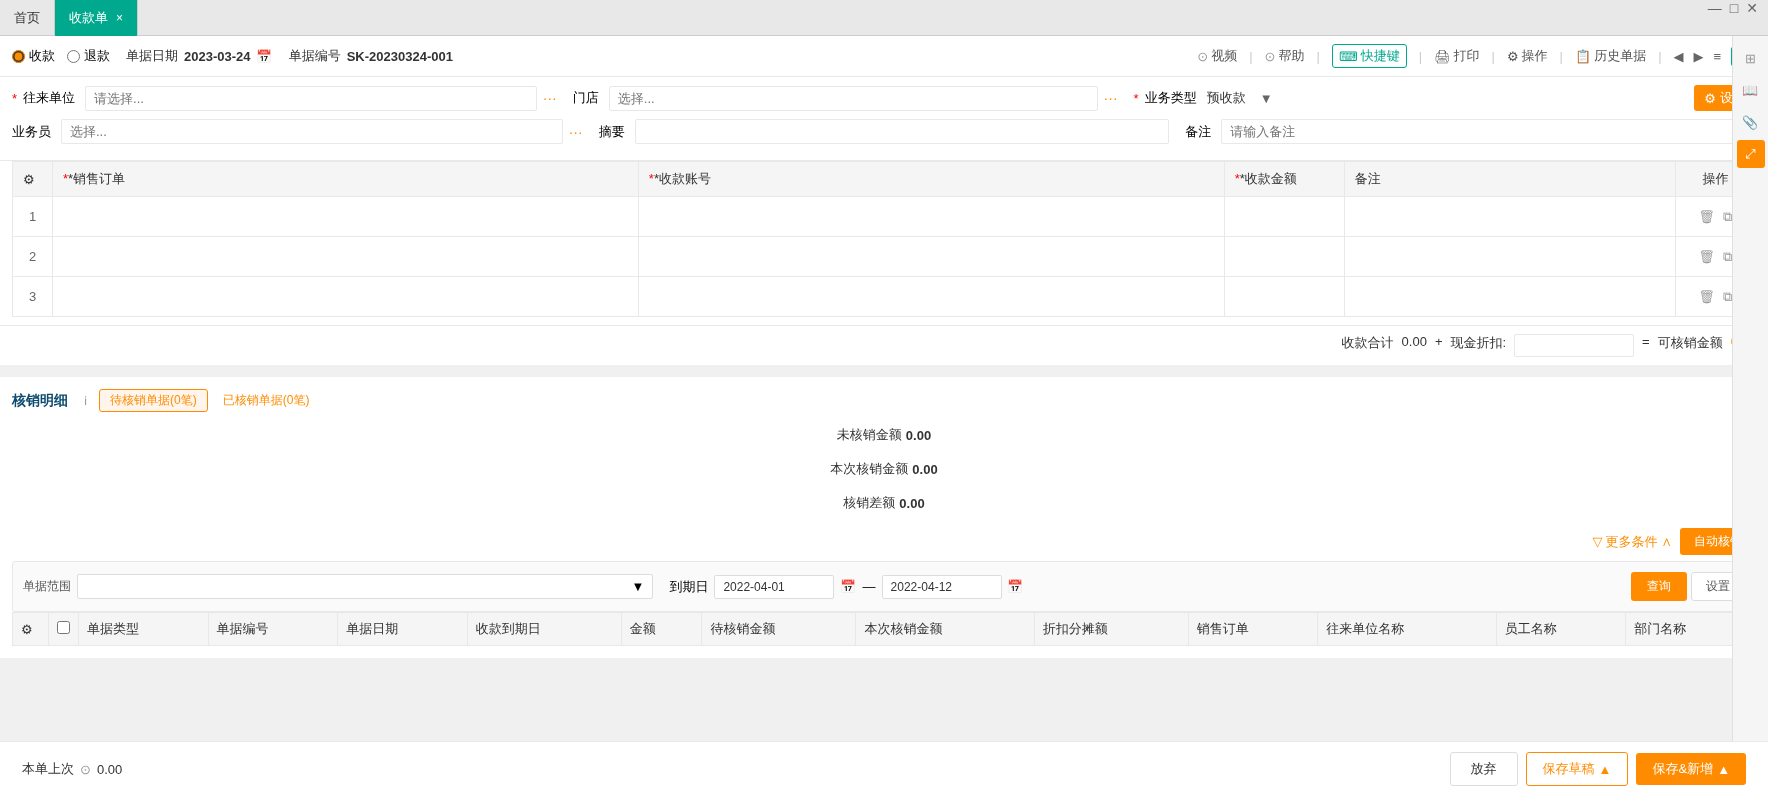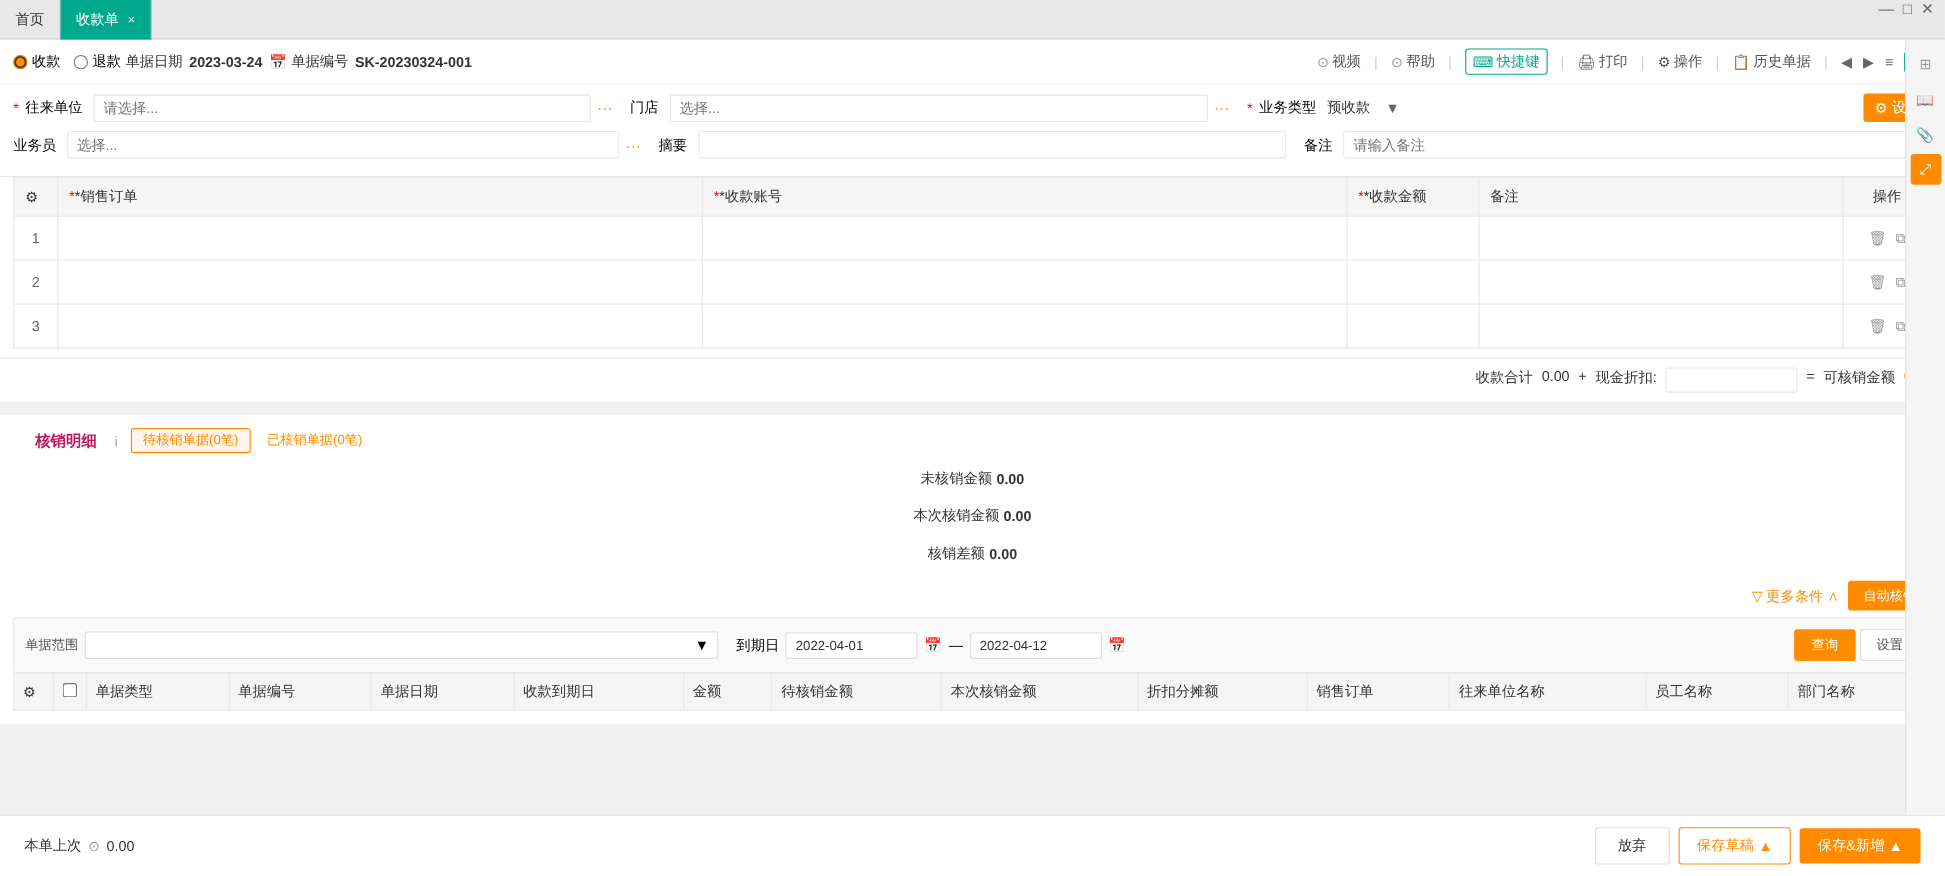--- a/index.html
+++ b/index.html
@@ -7,21 +7,21 @@
 
     
     .tab-bar { display: flex; align-items: flex-start; background: #e8e8e8; height: 36px; border-bottom: 1px solid #ccc; }
     .tab-item { padding: 0 14px; height: 36px; display: flex; align-items: center; cursor: pointer; font-size: 13px; color: #333; border-right: 1px solid #ccc; }
     .tab-item.active { background: #00a88e; color: #fff; }
     .tab-item .close-btn { margin-left: 8px; color: #fff; font-size: 12px; cursor: pointer; }
     .tab-bar-right { margin-left: auto; display: flex; align-items: center; padding-right: 10px; gap: 8px; }
     .tab-bar-right span { cursor: pointer; color: #666; font-size: 14px; }
 
     
-    .top-toolbar { display: flex; align-items: center; padding: 8px 12px; background: #fff; border-bottom: 1px solid #e8e8e8; gap: 4px; }
+    .top-toolbar { display: flex; align-items: center; padding: 8px 12px; background: #fff; border-bottom: 1px solid #e8e8e8; gap: 16px; }
     .radio-group { display: flex; align-items: center; gap: 12px; }
     .radio-item { display: flex; align-items: center; gap: 4px; cursor: pointer; }
     .radio-item input[type="radio"] { accent-color: #ff8c00; }
     .doc-date-group { display: flex; align-items: center; gap: 6px; color: #333; }
     .doc-no-group { display: flex; align-items: center; gap: 6px; color: #333; }
     .toolbar-right { margin-left: auto; display: flex; align-items: center; gap: 10px; }
     .toolbar-btn { display: flex; align-items: center; gap: 3px; color: #555; cursor: pointer; font-size: 12px; }
     .toolbar-btn.active-btn { color: #00a88e; border: 1px solid #00a88e; border-radius: 3px; padding: 2px 6px; }
     .separator { color: #ccc; margin: 0 2px; }
     .setting-btn { background: #ff8c00; color: #fff; border: none; padding: 4px 10px; border-radius: 3px; cursor: pointer; display: flex; align-items: center; gap: 4px; }
@@ -45,21 +45,21 @@
     .action-icons { display: flex; gap: 8px; justify-content: center; }
 
     
     .summary-row { display: flex; justify-content: flex-end; padding: 8px 12px; background: #fff; gap: 8px; border-top: 1px solid #e8e8e8; color: #333; }
     .orange-val { color: #ff8c00; }
     .discount-input { border: 1px solid #e8e8e8; width: 120px; padding: 3px 6px; border-radius: 2px; outline: none; }
 
     
     .writeoff-section { background: #fff; margin-top: 8px; padding: 12px; border-top: 4px solid #f0f0f0; }
     .writeoff-header { display: flex; align-items: center; gap: 12px; margin-bottom: 8px; }
-    .writeoff-title { font-size: 14px; font-weight: bold; color: #be185d; margin-left: 20px; }
+    .writeoff-title { font-size: 14px; font-weight: bold; color: #0c4a6e; }
     .writeoff-tabs { display: flex; gap: 4px; }
     .writeoff-tab { padding: 2px 10px; border-radius: 3px; cursor: pointer; color: #ff8c00; font-size: 12px; border: 1px solid transparent; }
     .writeoff-tab.active { border: 1px solid #ff8c00; background: #fff5ec; }
     .info-icon { color: #999; cursor: pointer; font-size: 12px; margin-left: 4px; }
 
     .writeoff-stats { display: flex; align-items: center; gap: 16px; padding: 6px 0; color: #333; font-size: 12px; flex-direction: column; }
     .stat-item { display: flex; align-items: center; gap: 4px; }
     .more-conditions { color: #ff8c00; cursor: pointer; font-size: 12px; display: flex; align-items: center; gap: 3px; }
     .auto-writeoff-btn { background: #ff8c00; color: #fff; border: none; padding: 5px 14px; border-radius: 3px; cursor: pointer; font-size: 12px; }
 

